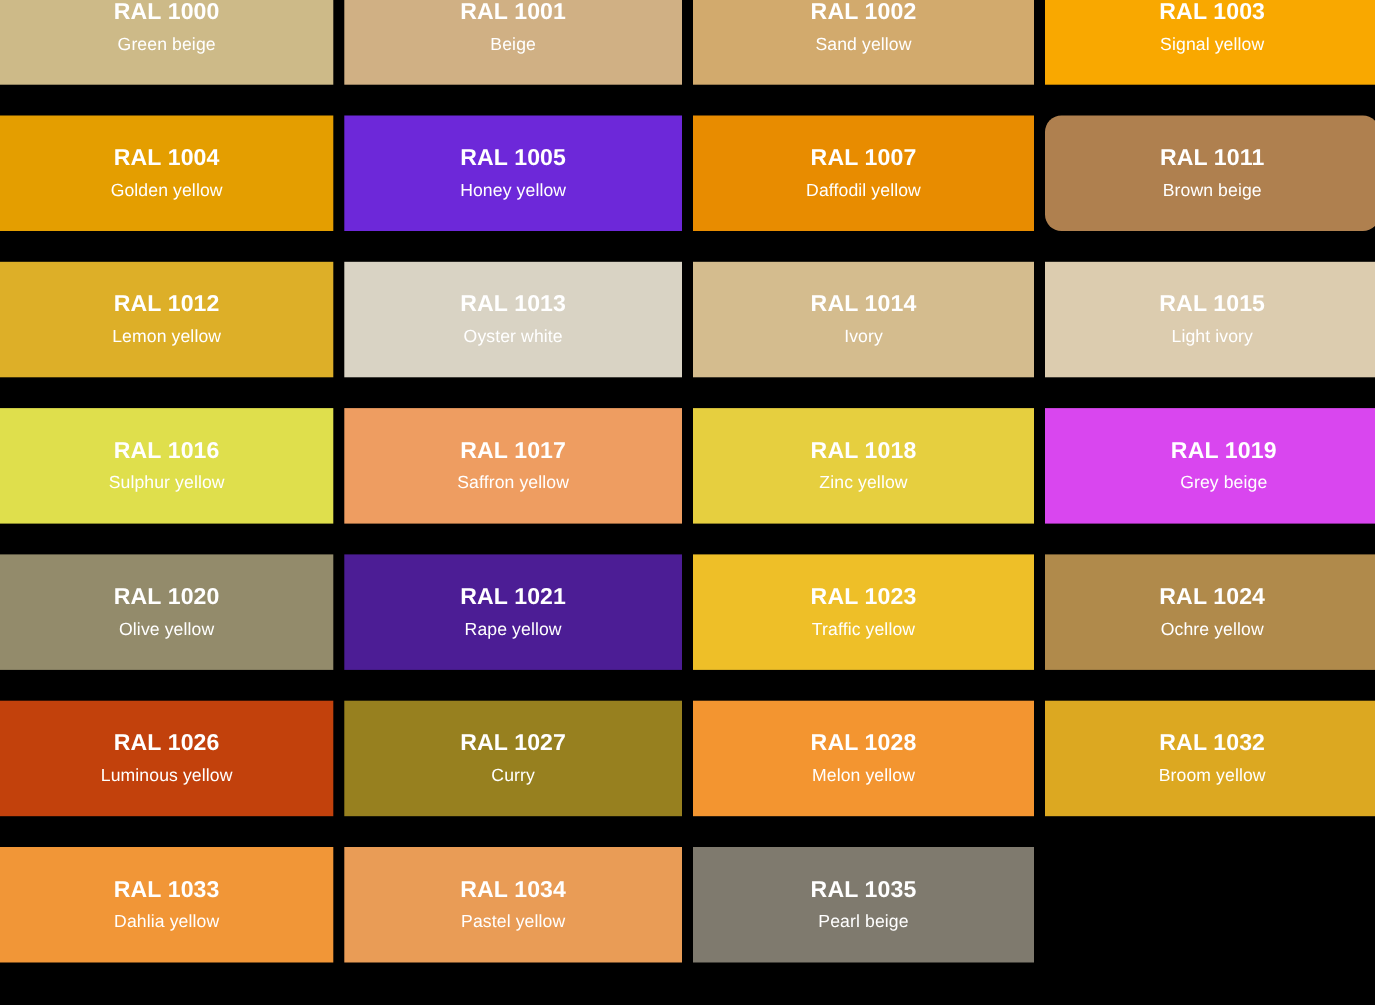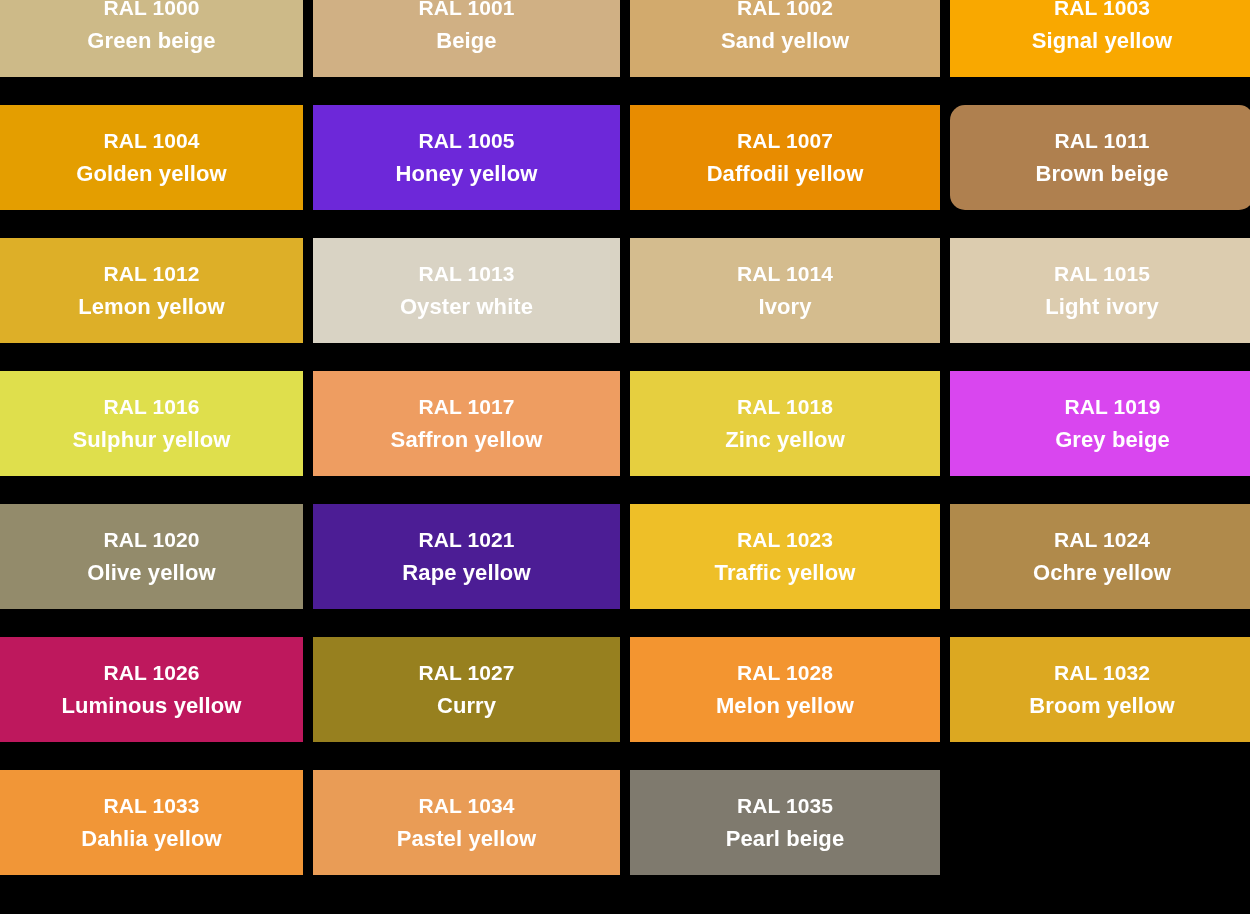--- a/index.html
+++ b/index.html
@@ -47,22 +47,22 @@
   .swatch-code {
     font-size: 21px;
     font-weight: bold;
     line-height: 1.0;
     letter-spacing: 0.1px;
     margin-bottom: 12px;
     white-space: nowrap;
   }
 
   .swatch-name {
-    font-size: 22px;
-    font-weight: bold;
+    font-size: 16px;
+    font-weight: normal;
     line-height: 1.0;
     letter-spacing: 0.1px;
     white-space: nowrap;
   }
 </style>
 </head>
 <body>
 
 <div id="swatch-grid">
     <div class="swatch" style="background: rgb(205, 186, 136);">
@@ -138,21 +138,21 @@
       <div class="swatch-name">Rape yellow</div>
     </div>
     <div class="swatch" style="background: rgb(238, 191, 40);">
       <div class="swatch-code">RAL 1023</div>
       <div class="swatch-name">Traffic yellow</div>
     </div>
     <div class="swatch" style="background: rgb(176, 138, 75);">
       <div class="swatch-code">RAL 1024</div>
       <div class="swatch-name">Ochre yellow</div>
     </div>
-    <div class="swatch" style="background: #be185d;">
+    <div class="swatch" style="background: #c2410c;">
       <div class="swatch-code">RAL 1026</div>
       <div class="swatch-name">Luminous yellow</div>
     </div>
     <div class="swatch" style="background: rgb(151, 128, 31);">
       <div class="swatch-code">RAL 1027</div>
       <div class="swatch-name">Curry</div>
     </div>
     <div class="swatch" style="background: rgb(243, 149, 48);">
       <div class="swatch-code">RAL 1028</div>
       <div class="swatch-name">Melon yellow</div>

